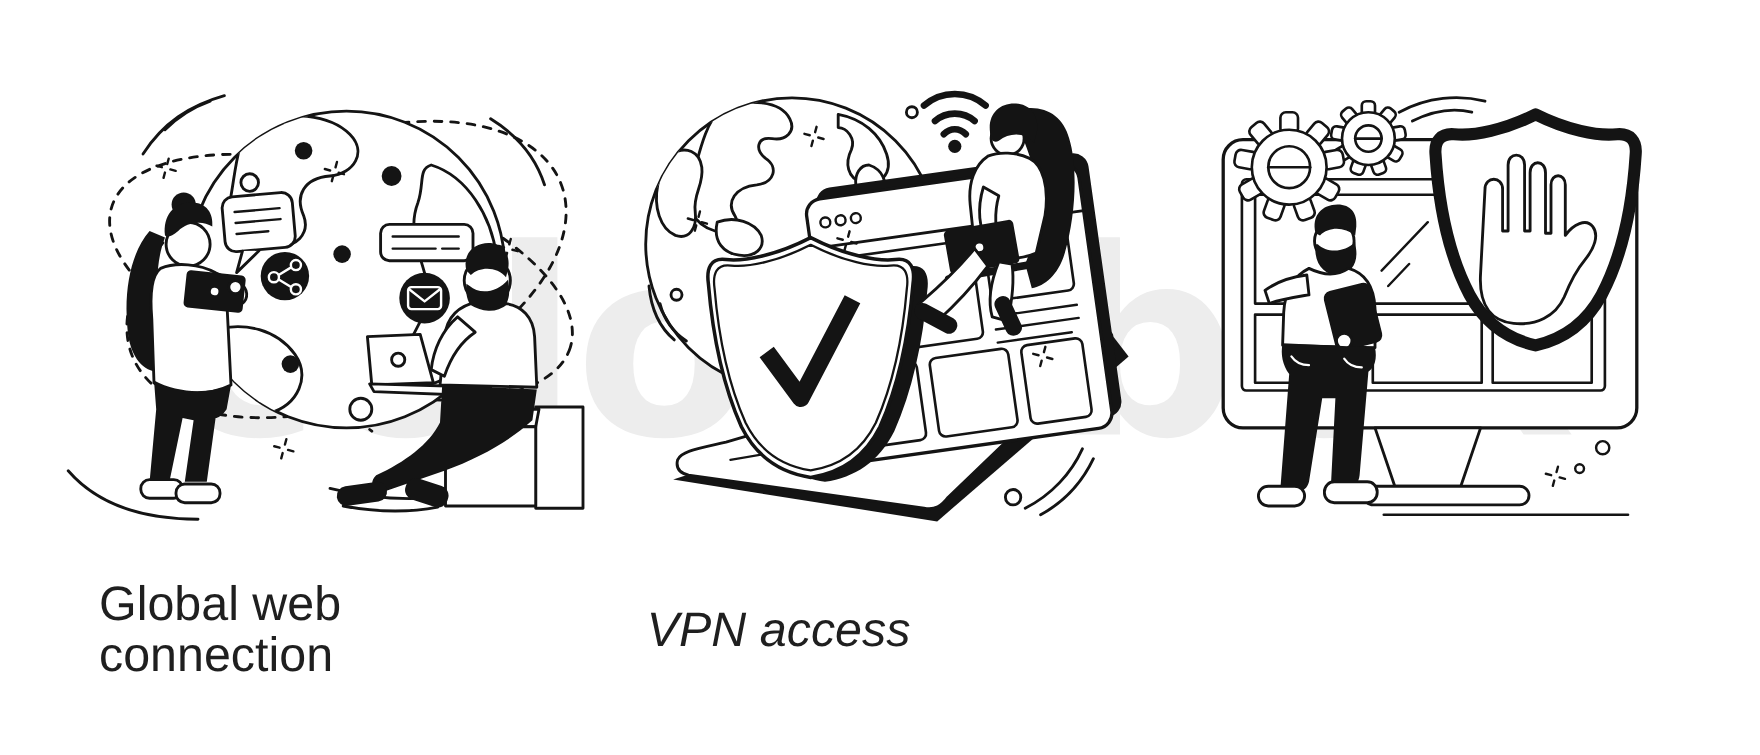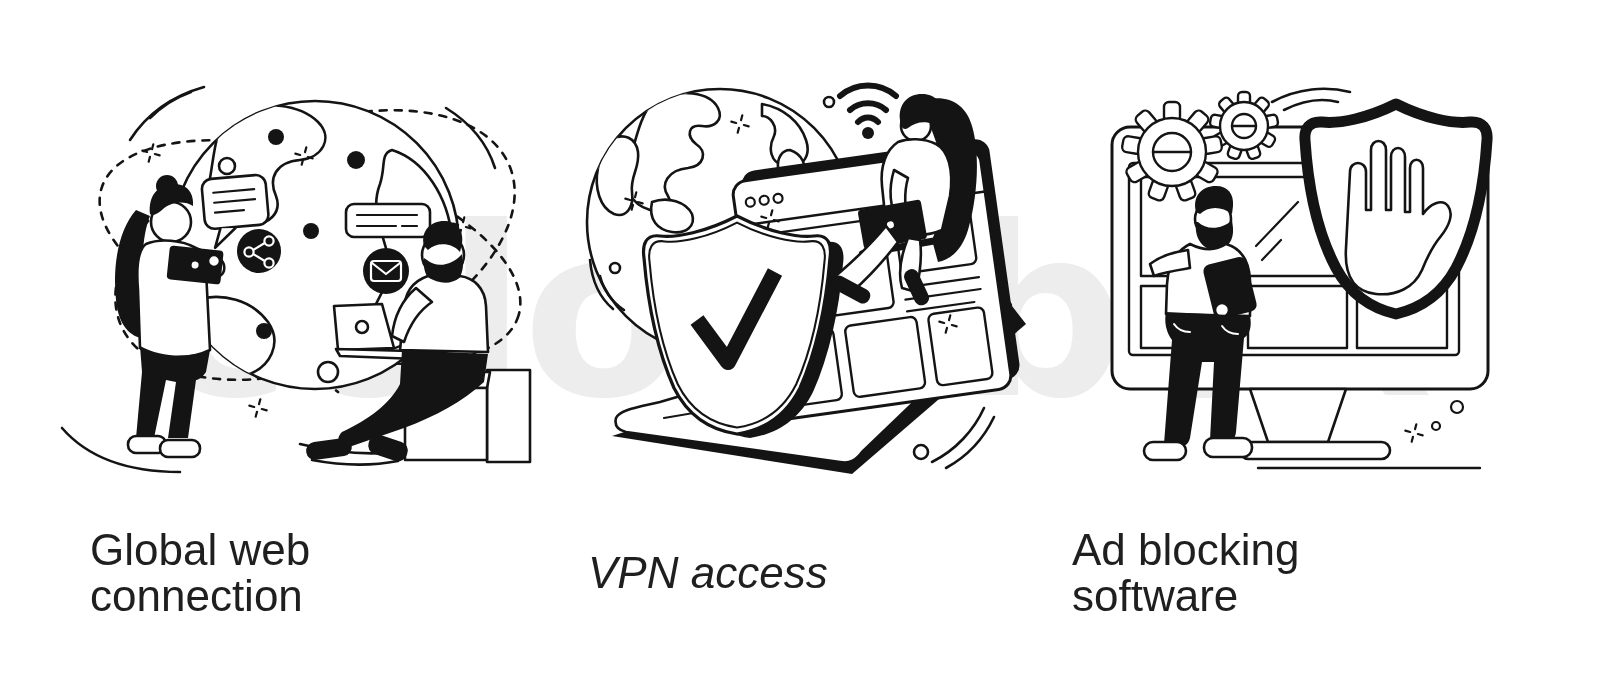--- a/index.html
+++ b/index.html
@@ -326,16 +326,14 @@
         <circle cx="1436" cy="426" r="4" fill="#ffffff"></circle>
         <path d="M-9,0H-4M4,0H9M0,-9V-4M0,4V9" transform="translate(1414,433) rotate(15)"></path>
       </g>
     </g>
   </svg>
   </div>
 
   <div class="caption cap1">Global web
 connection</div>
   <div class="caption cap2">VPN access</div>
-  <div class="caption cap3">Ad blocking
-software</div>
 
 </div>
 
 </body></html>

